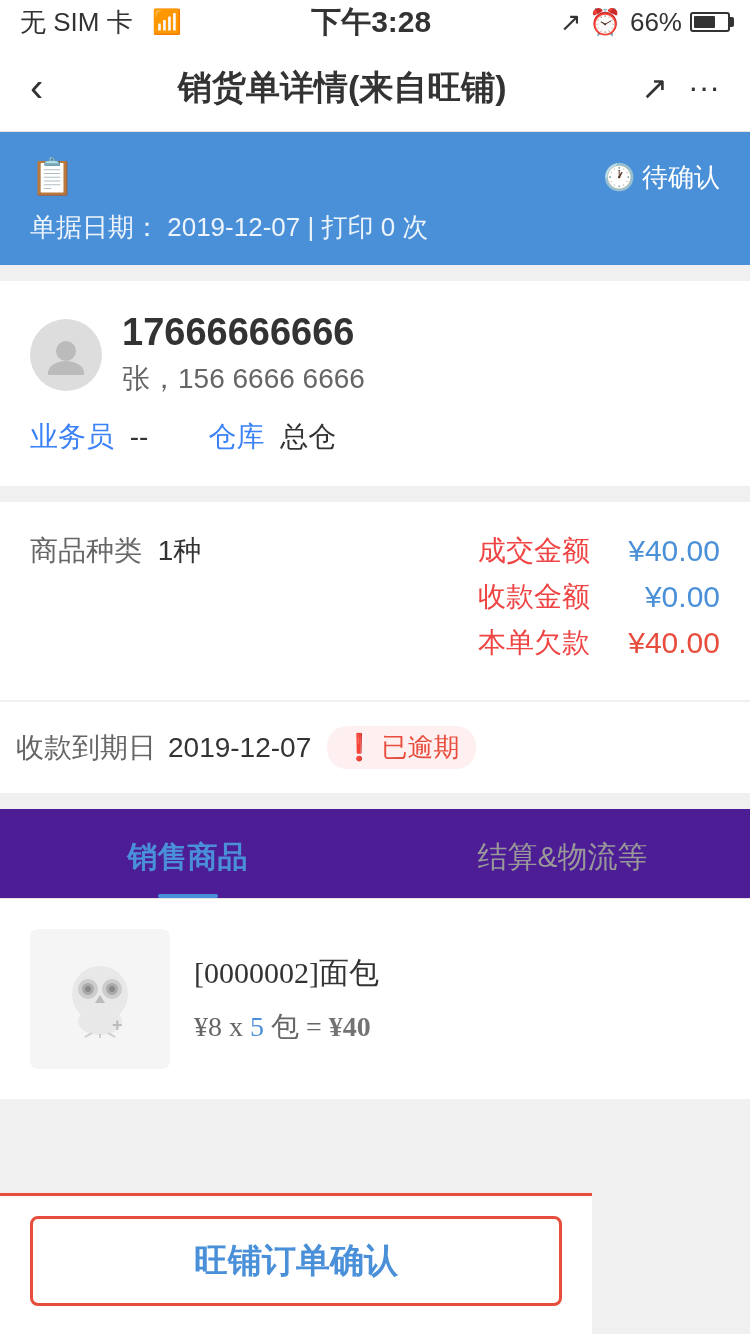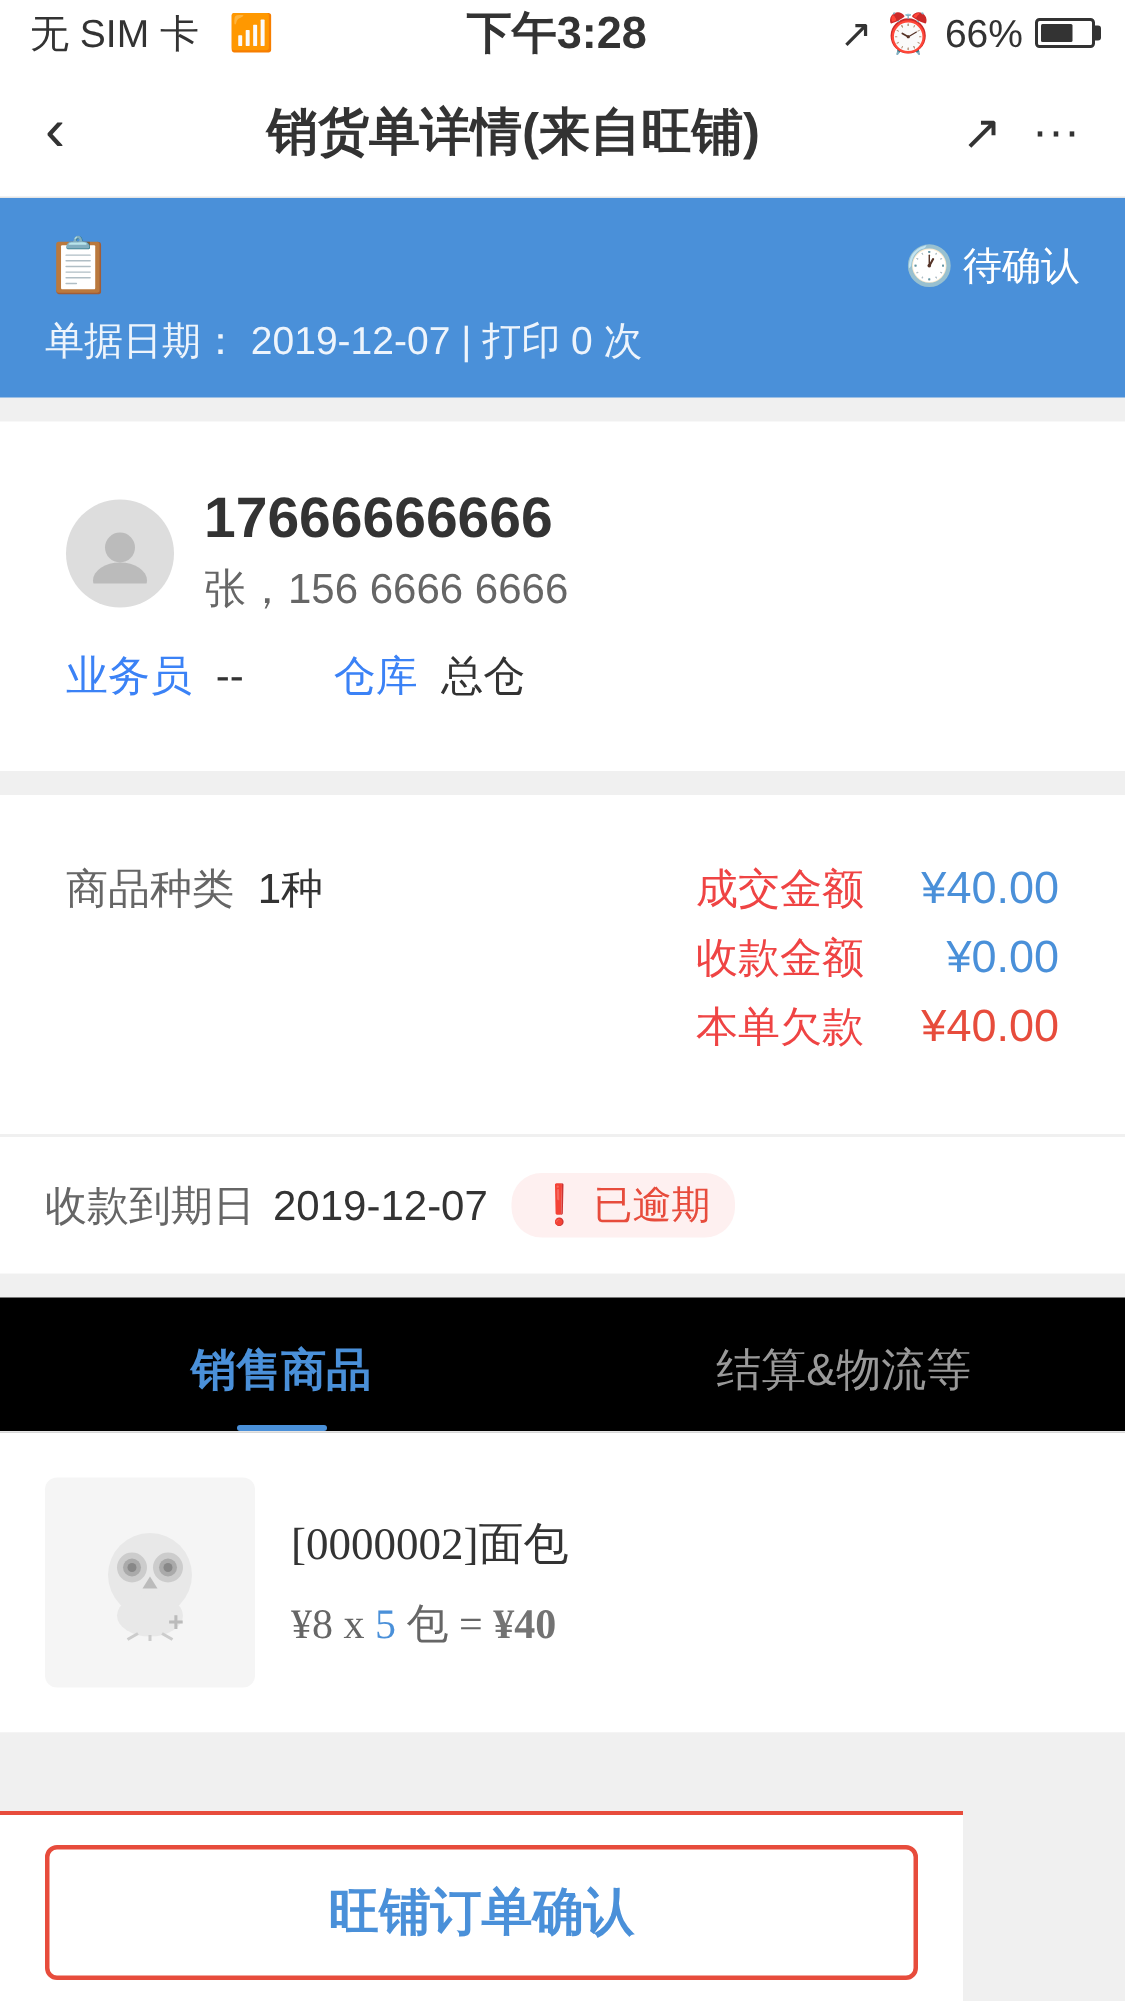--- a/index.html
+++ b/index.html
@@ -79,21 +79,21 @@
       display: flex;
       align-items: center;
       gap: 6px;
     }
     .order-date { font-size: 26px; color: rgba(255,255,255,0.9); }
 
     
     .card {
       background: #fff;
       margin-top: 16px;
-      padding: 44px;
+      padding: 30px;
     }
 
     
     .customer-section {
       display: flex;
       flex-direction: column;
       gap: 10px;
     }
     .customer-top {
       display: flex;
@@ -136,21 +136,21 @@
       gap: 20px;
       margin-bottom: 8px;
       font-size: 28px;
     }
     .amount-label { color: #ef4444; }
     .amount-value { color: #4A90D9; font-size: 30px; font-weight: 500; min-width: 110px; text-align: right; }
     .amount-value.red { color: #e74c3c; }
 
     
     .due-date-section {
-      padding: 24px 30px;
+      padding: 24px 16px;
       background: #fff;
       margin-top: 2px;
       display: flex;
       align-items: center;
       font-size: 28px;
       color: #666;
     }
     .overdue-badge {
       display: inline-flex;
       align-items: center;
@@ -158,21 +158,21 @@
       background: #fef0f0;
       color: #e74c3c;
       border-radius: 20px;
       padding: 4px 16px;
       font-size: 26px;
       margin-left: 16px;
     }
 
     
     .tabs {
-      background: #000000;
+      background: #4c1d95;
       margin-top: 16px;
       display: flex;
       border-bottom: 1px solid #e5e5e5;
     }
     .tab {
       flex: 1;
       text-align: center;
       padding: 28px 0 20px;
       font-size: 30px;
       cursor: pointer;
@@ -236,23 +236,23 @@
       background: #f0f0f0;
       flex: 1;
       min-height: 280px;
     }
 
     
     .confirm-btn-container {
       position: fixed;
       bottom: 0;
       left: 0;
-      width: 642px;
-      background: #fff;
-      padding: 20px 30px 14px;
+      width: 592px;
+      background: #fff;
+      padding: 20px 30px 28px;
       border-top: 3px solid #e74c3c;
     }
     .confirm-btn {
       width: 100%;
       height: 90px;
       background: #fff;
       border: 3px solid #e74c3c;
       border-radius: 8px;
       font-size: 34px;
       color: #4A90D9;

